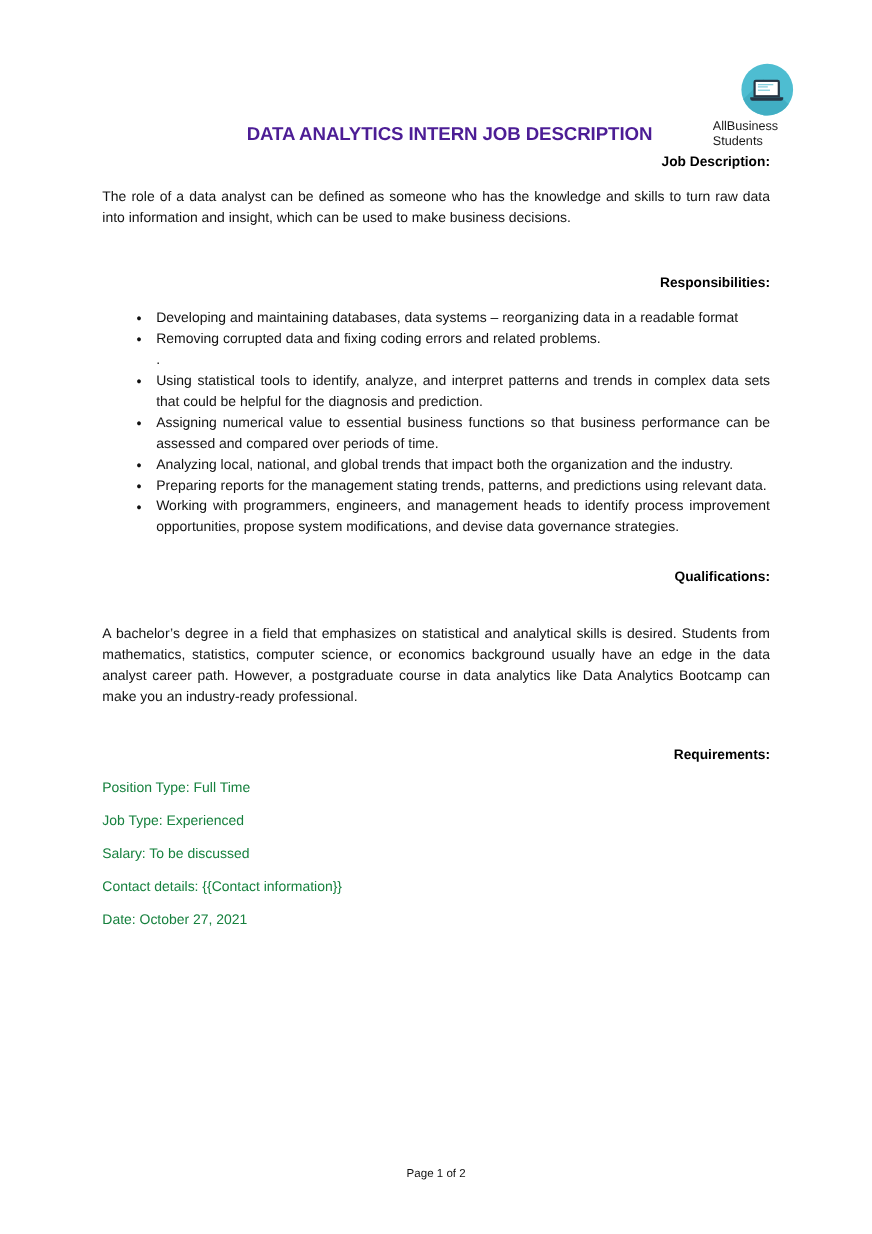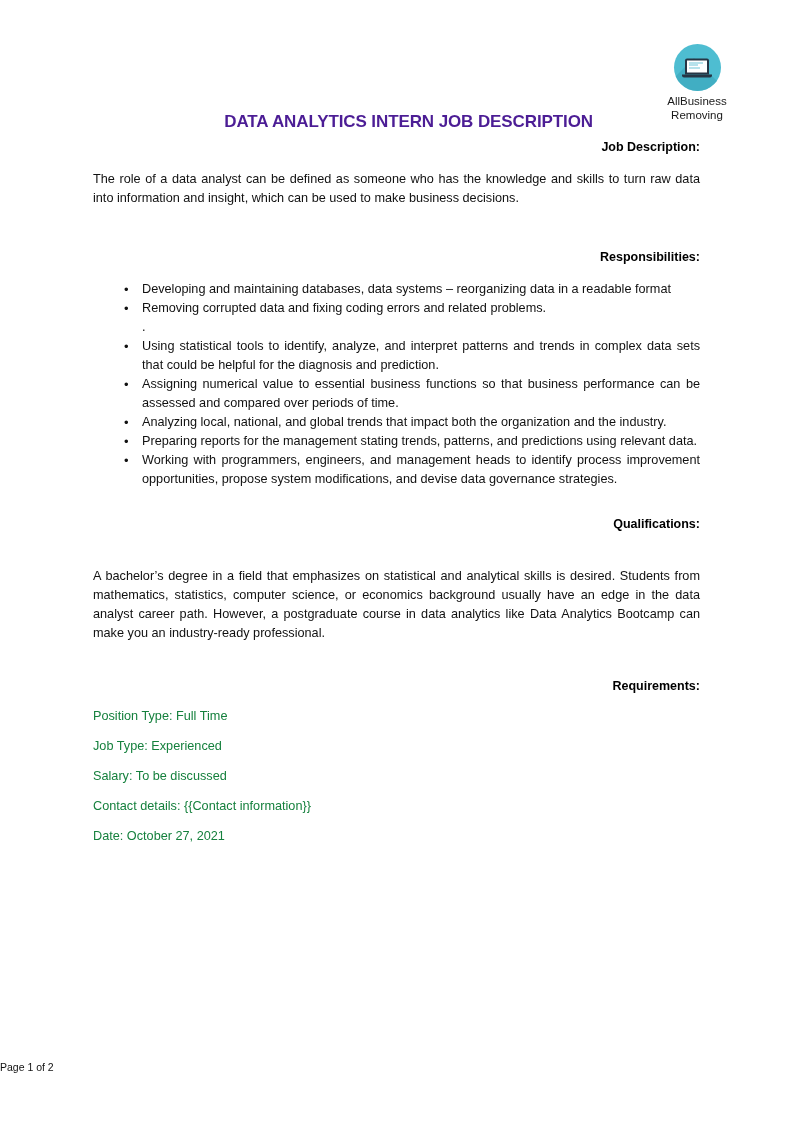--- a/index.html
+++ b/index.html
@@ -21,23 +21,22 @@
     inset: 0;
     width: 793px;
     height: 1122px;
     background: #ffffff;
   }
 
   
   .logo-block {
     position: absolute;
     left: 648px;
-    top: 44px;
+    top: 58px;
     width: 98px;
-    text-align: center;
   }
   .logo-circle {
     width: 47px;
     height: 47px;
     border-radius: 50%;
     margin: 0 auto;
     position: relative;
     overflow: hidden;
     background: #4ebdd1;
   }
@@ -179,21 +178,21 @@
     color: #15803d;
     margin-bottom: 11px;
   }
 
   
   .footer {
     position: absolute;
     left: 0;
     top: 1061px;
     width: 793px;
-    text-align: left;
+    text-align: center;
     font-family: "Liberation Sans", sans-serif;
     font-size: 10.5px;
     color: #111111;
   }
 </style>
 </head>
 <body>
 
 <div class="page">
 
@@ -206,21 +205,21 @@
             <div class="screen-line l1"></div>
             <div class="screen-line l2"></div>
             <div class="screen-line l3"></div>
           </div>
         </div>
         <div class="laptop-base"></div>
       </div>
     </div>
     <div class="logo-text">
       <div>AllBusiness</div>
-      <div>Removing</div>
+      <div>Students</div>
     </div>
   </div>
 
   <div class="doc-title">DATA ANALYTICS INTERN JOB DESCRIPTION</div>
 
   <div class="content">
 
     <div class="heading">Job Description:</div>
     <div class="spacer-14"></div>
     <div class="para">The role of a data analyst can be defined as someone who has the knowledge and skills to turn raw data into information and insight, which can be used to make business decisions.</div>

